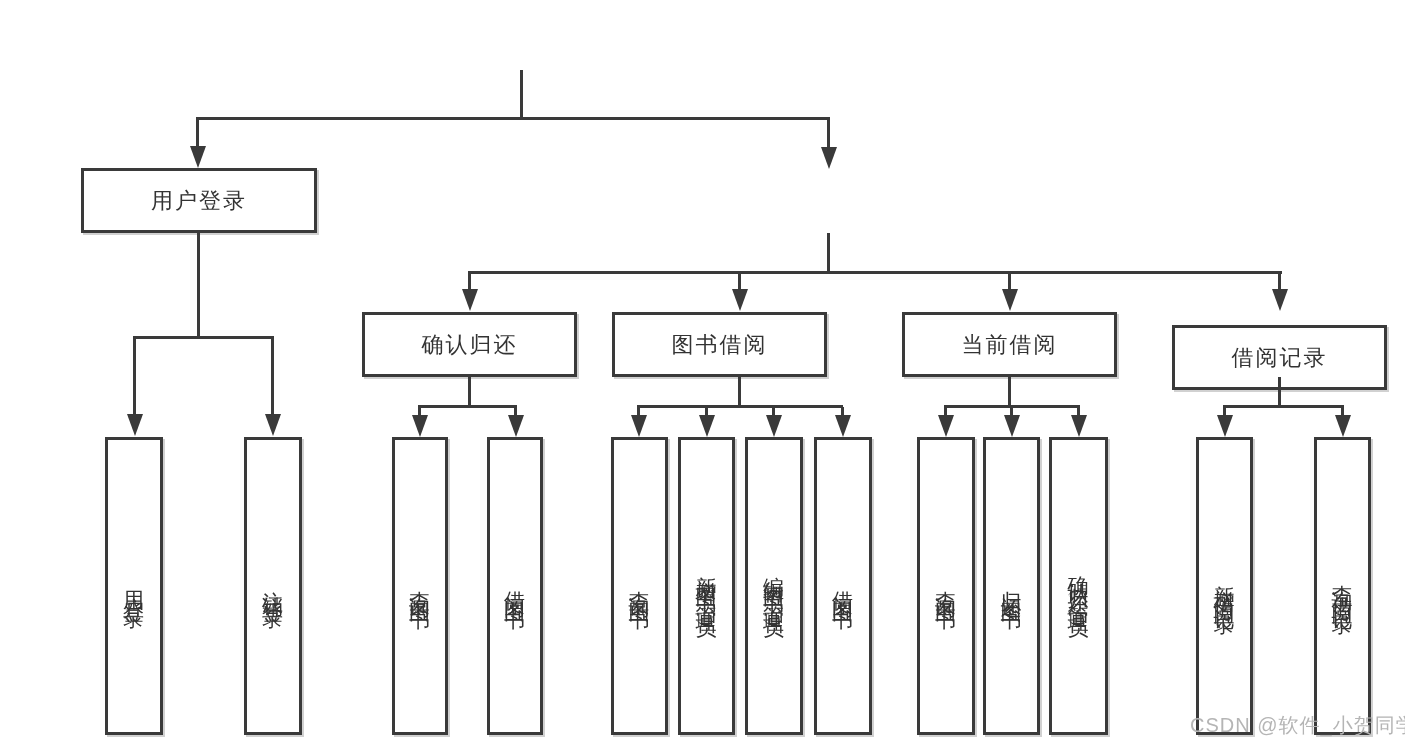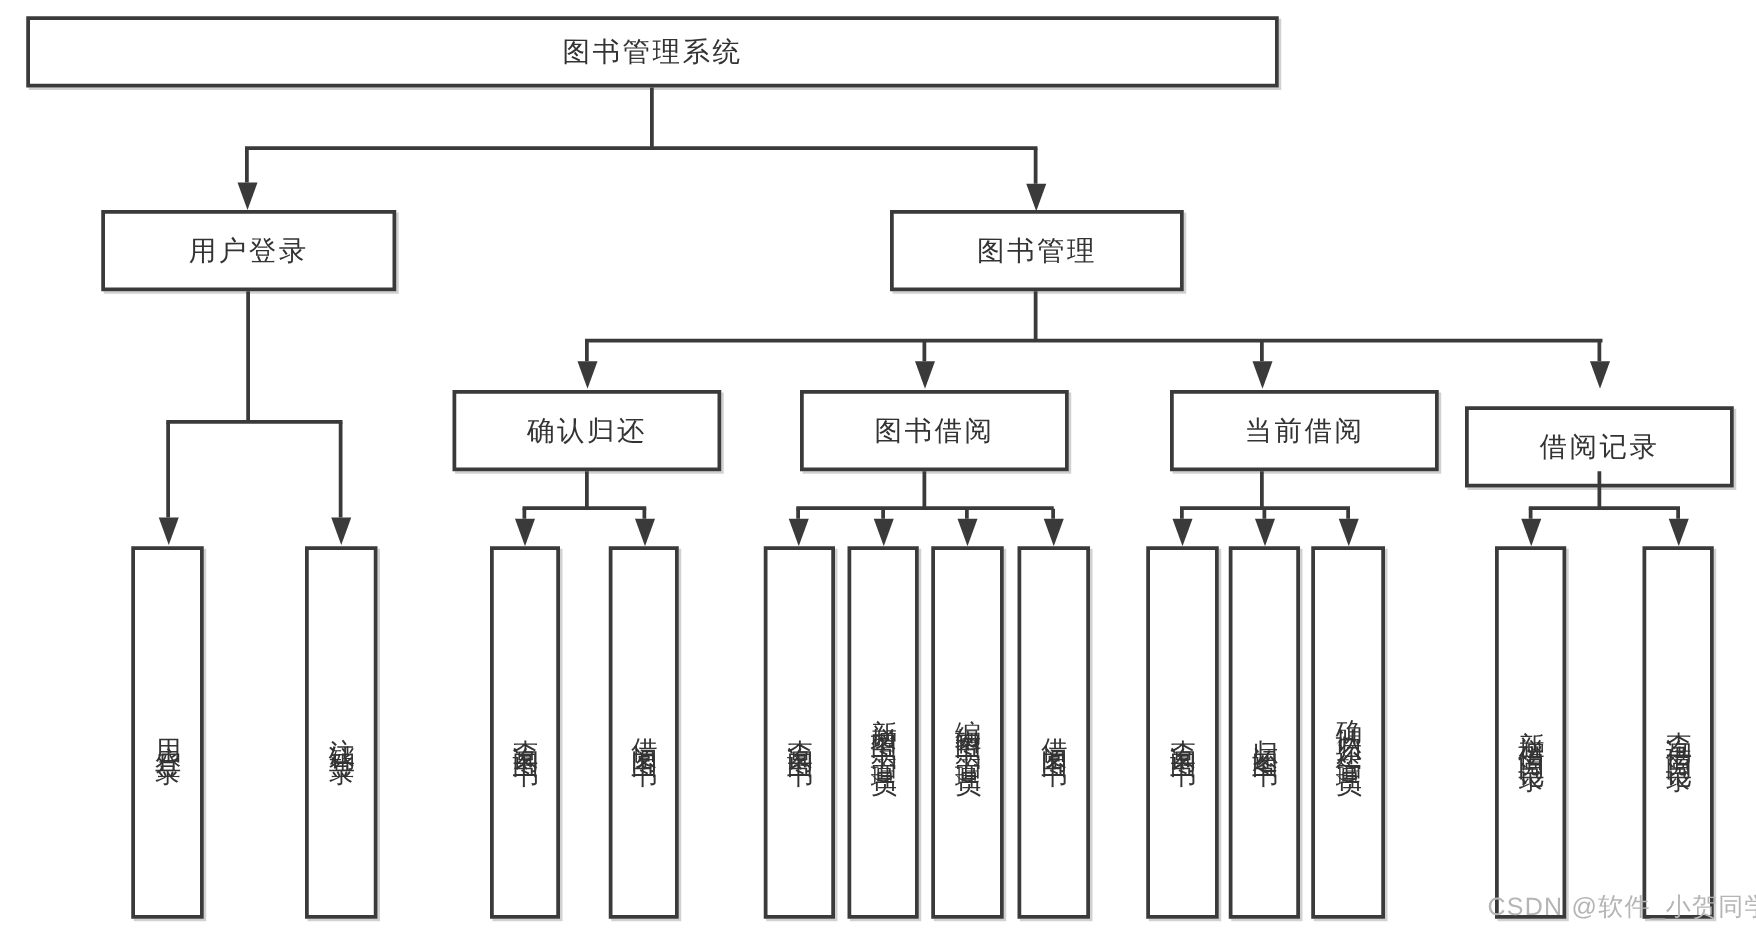--- a/index.html
+++ b/index.html
@@ -89,35 +89,33 @@
     color: var(--watermark);
     letter-spacing: 1px;
     white-space: nowrap;
   }
 </style>
 </head>
 <body>
 
 <div class="canvas">
 
-  <div class="hnode" style="left:21px; top:13px; width:1002px; height:57px;">图书管理系统</div>
 
   <div class="vline" style="left:520px; top:70px; height:49px;"></div>
   <div class="hline" style="left:196px; top:117px; width:634px;"></div>
   <div class="arrow" style="left:189px; top:119px;">
     <div class="stem" style="height:27px;"></div>
     <div class="head"></div>
   </div>
   <div class="arrow" style="left:820px; top:119px;">
     <div class="stem" style="height:28px;"></div>
     <div class="head"></div>
   </div>
 
   <div class="hnode" style="left:81px; top:168px; width:236px; height:65px;">用户登录</div>
-  <div class="hnode" style="left:712px; top:168px; width:235px; height:65px;">图书管理</div>
 
   <div class="vline" style="left:197px; top:233px; height:105px;"></div>
   <div class="hline" style="left:133px; top:336px; width:141px;"></div>
   <div class="arrow" style="left:126px; top:338px;">
     <div class="stem" style="height:76px;"></div>
     <div class="head"></div>
   </div>
   <div class="arrow" style="left:264px; top:338px;">
     <div class="stem" style="height:76px;"></div>
     <div class="head"></div>
@@ -136,22 +134,22 @@
   <div class="arrow" style="left:1001px; top:273px;">
     <div class="stem" style="height:16px;"></div>
     <div class="head"></div>
   </div>
   <div class="arrow" style="left:1271px; top:273px;">
     <div class="stem" style="height:16px;"></div>
     <div class="head"></div>
   </div>
 
   <div class="hnode" style="left:362px; top:312px; width:215px; height:65px;">确认归还</div>
-  <div class="hnode" style="left:640px; top:312px; width:215px; height:65px;">图书借阅</div>
-  <div class="hnode" style="left:902px; top:312px; width:215px; height:65px;margin-left:34px;">当前借阅</div>
+  <div class="hnode" style="left:612px; top:312px; width:215px; height:65px;">图书借阅</div>
+  <div class="hnode" style="left:902px; top:312px; width:215px; height:65px;">当前借阅</div>
   <div class="hnode" style="left:1172px; top:325px; width:215px; height:65px;">借阅记录</div>
 
   <div class="vline" style="left:468px; top:377px; height:30px;"></div>
   <div class="hline" style="left:418px; top:405px; width:99px;"></div>
   <div class="arrow" style="left:411px; top:407px;">
     <div class="stem" style="height:8px;"></div>
     <div class="head"></div>
   </div>
   <div class="arrow" style="left:507px; top:407px;">
     <div class="stem" style="height:8px;"></div>

